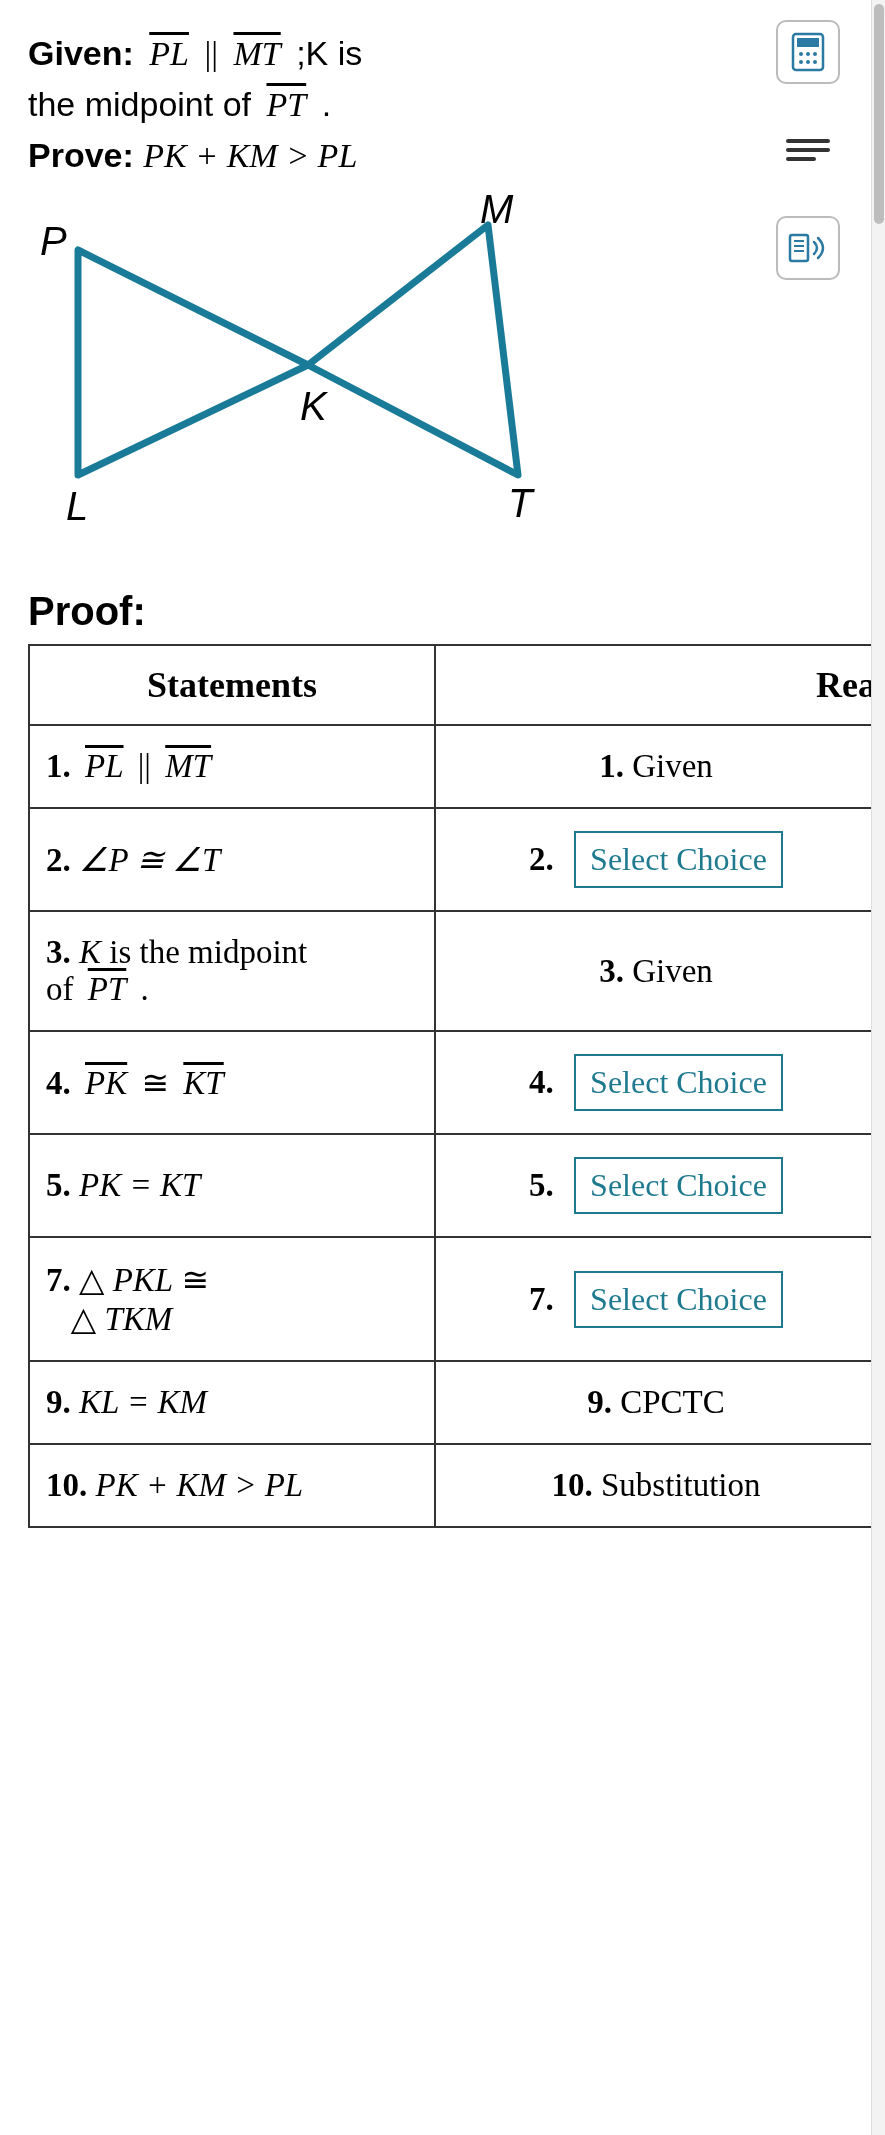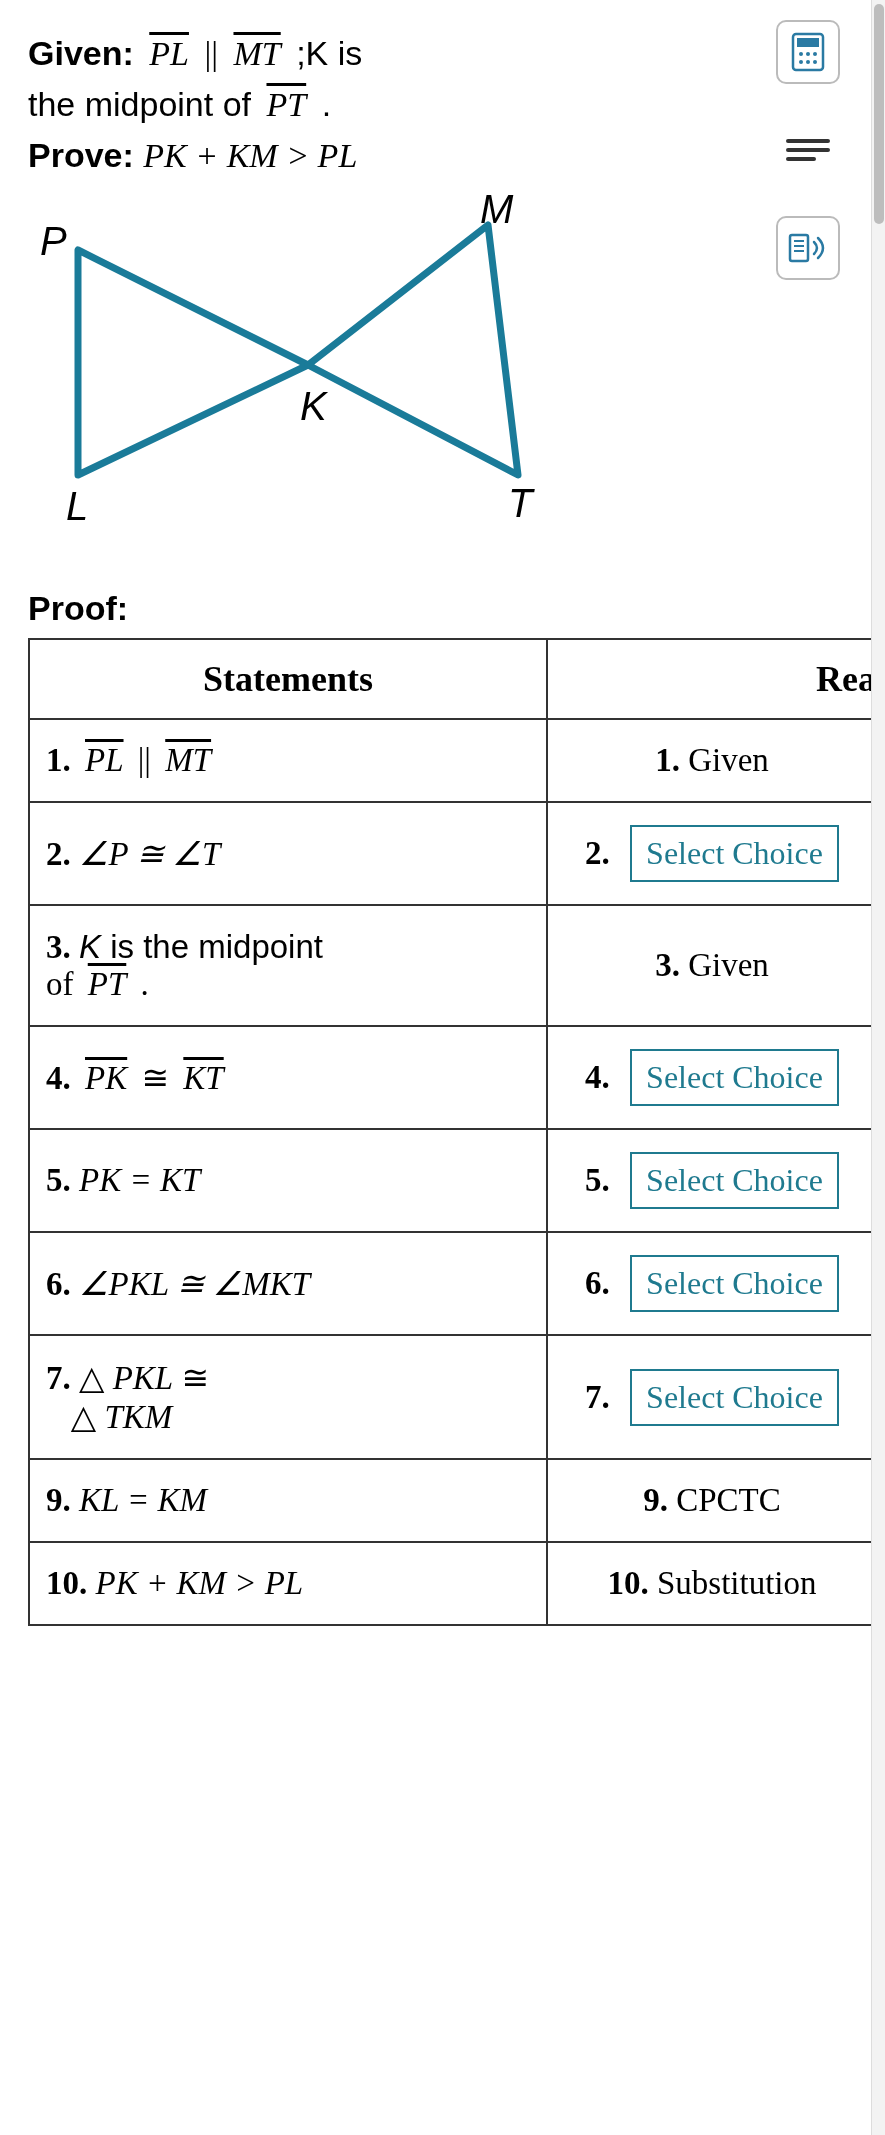--- a/index.html
+++ b/index.html
@@ -56,21 +56,21 @@
     background:#fff;
   }
 
   .diagram {
     margin: 14px 0 20px 0;
   }
   .diagram text { font-family: Arial; font-size: 40px; fill:#000; font-style: italic;}
   .diagram .stroke { stroke:#1a7b99; stroke-width:7; fill:none; stroke-linejoin:round;}
 
   .proof-label {
-    font-size: 34px; font-weight: bold; margin: 40px 0 10px 0;
+    font-size: 40px; font-weight: bold; margin: 40px 0 10px 0;
   }
 
   table.proof {
     border-collapse: collapse;
     width: 850px;
     font-size: 33px;
   }
   table.proof th {
     font-family: 'Times New Roman', serif;
     font-weight: bold;
@@ -79,21 +79,21 @@
     padding: 18px 10px;
     text-align: center;
     margin-left: 42px;
   }
   table.proof td {
     border: 2px solid #333;
     padding: 22px 16px;
     vertical-align: middle;
     font-family: 'Times New Roman', serif;
   }
-  table.proof td.st { width: 518px; }
+  table.proof td.st { width: 406px; }
   .num { font-weight: bold; }
   .sc-btn {
     display:inline-block;
     border: 2px solid #1f7a8f;
     color:#1f7a8f;
     padding: 8px 14px;
     font-family: 'Times New Roman', serif;
     font-size: 32px;
     margin-left: 12px;
     background:#fff;
@@ -213,21 +213,21 @@
         </td>
         <td class="reason-cell">
           <span class="num">2.</span>
           <span class="sc-btn">Select Choice</span>
         </td>
       </tr>
 
       <tr>
         <td class="st">
           <span class="num">3.</span>
-          <span class="ital" style="font-style:normal;font-family:Liberation Sans, sans-serif"><span style="font-style:italic">K</span> is the midpoint</span><br>
+          <span class="ital" style="font-style:normal;font-family:Liberation Serif, serif"><span style="font-style:italic">K</span> is the midpoint</span><br>
           <span>of</span>
           <span class="ital overline">PT</span>
           <span>.</span>
         </td>
         <td class="reason-cell">
           <span class="num">3.</span>
           <span>Given</span>
         </td>
       </tr>
 
@@ -248,30 +248,20 @@
         <td class="st">
           <span class="num">5.</span>
           <span class="ital">PK = KT</span>
         </td>
         <td class="reason-cell">
           <span class="num">5.</span>
           <span class="sc-btn">Select Choice</span>
         </td>
       </tr>
 
-      <tr>
-        <td class="st">
-          <span class="num">6.</span>
-          <span class="ital">∠PKL ≅ ∠MKT</span>
-        </td>
-        <td class="reason-cell">
-          <span class="num">6.</span>
-          <span class="sc-btn">Select Choice</span>
-        </td>
-      </tr>
 
       <tr>
         <td class="st">
           <span class="num">7.</span>
           <span class="trinorm">△ </span><span class="ital">PKL</span>
           <span class="trinorm">≅</span><br>
           &nbsp;&nbsp;&nbsp;<span class="trinorm">△ </span><span class="ital">TKM</span>
         </td>
         <td class="reason-cell">
           <span class="num">7.</span>

